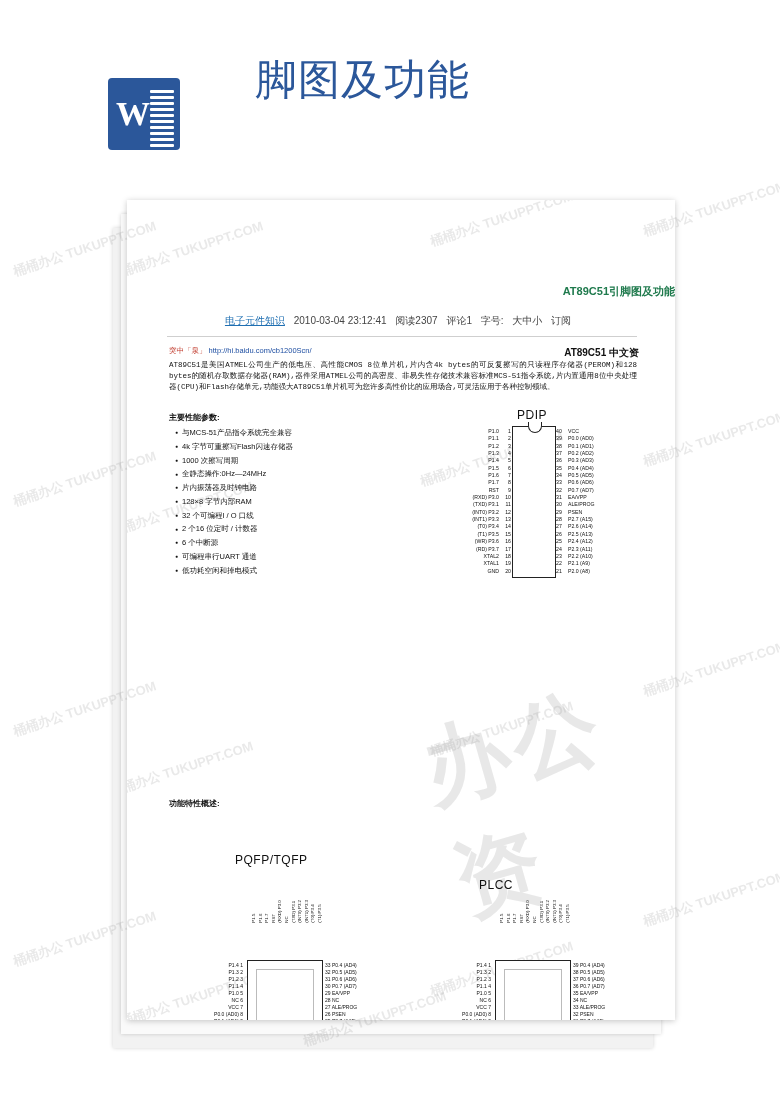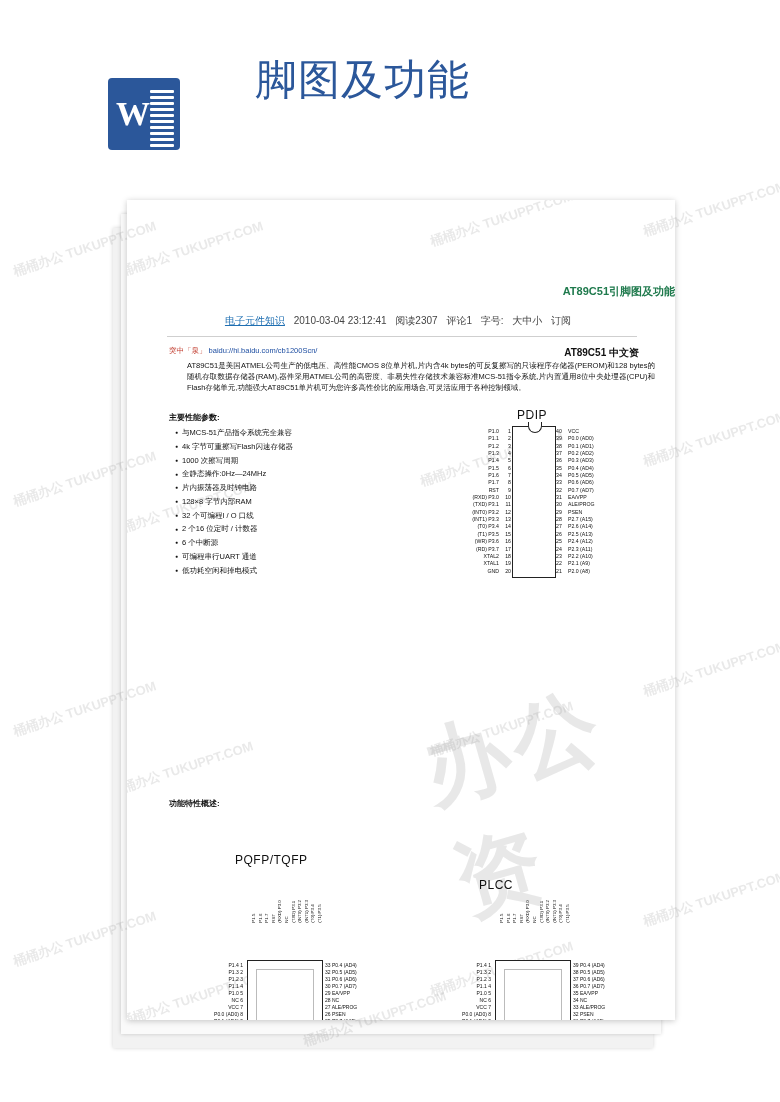--- a/index.html
+++ b/index.html
@@ -165,22 +165,21 @@
     font-weight: bold;
     font-size: 10px;
   }
 
   .para {
     position: absolute;
     font-size: 7.5px;
     line-height: 11px;
     color: #111;
     text-align: justify;
-    font-family: Liberation Sans, sans-serif;
-    margin-left: 18px;
+    font-family: Liberation Mono, monospace;
   }
   .para.p1 { left: 42px; top: 160px; width: 468px; }
   .para.p2b { left: 42px; top: 622px; width: 468px; text-indent: 14px; }
 
   .sub-h {
     position: absolute;
     left: 42px;
     font-size: 8px;
     font-weight: bold;
   }
@@ -358,21 +357,21 @@
         <span>评论1</span>
         <span>字号:</span>
         <span>大中小</span>
         <span>订阅</span>
       </div>
 
       <div class="rule top"></div>
 
       <div class="src-line">
         <span class="red">突中「泉」</span>
-        <span class="blue">baidu://hi.baidu.com/cb1200Scn/</span>
+        <span class="blue">http://hi.baidu.com/cb1200Scn/</span>
         <span class="right">AT89C51 中文资</span>
       </div>
 
       <div class="para p1">AT89C51是美国ATMEL公司生产的低电压、高性能CMOS 8位单片机,片内含4k bytes的可反复擦写的只读程序存储器(PEROM)和128 bytes的随机存取数据存储器(RAM),器件采用ATMEL公司的高密度、非易失性存储技术兼容标准MCS-51指令系统,片内置通用8位中央处理器(CPU)和Flash存储单元,功能强大AT89C51单片机可为您许多高性价比的应用场合,可灵活应用于各种控制领域。</div>
 
       <div class="sub-h feat">主要性能参数:</div>
       <div class="bullets">
         <div>与MCS-51产品指令系统完全兼容</div>
         <div>4k 字节可重擦写Flash闪速存储器</div>
         <div>1000 次擦写周期</div>

